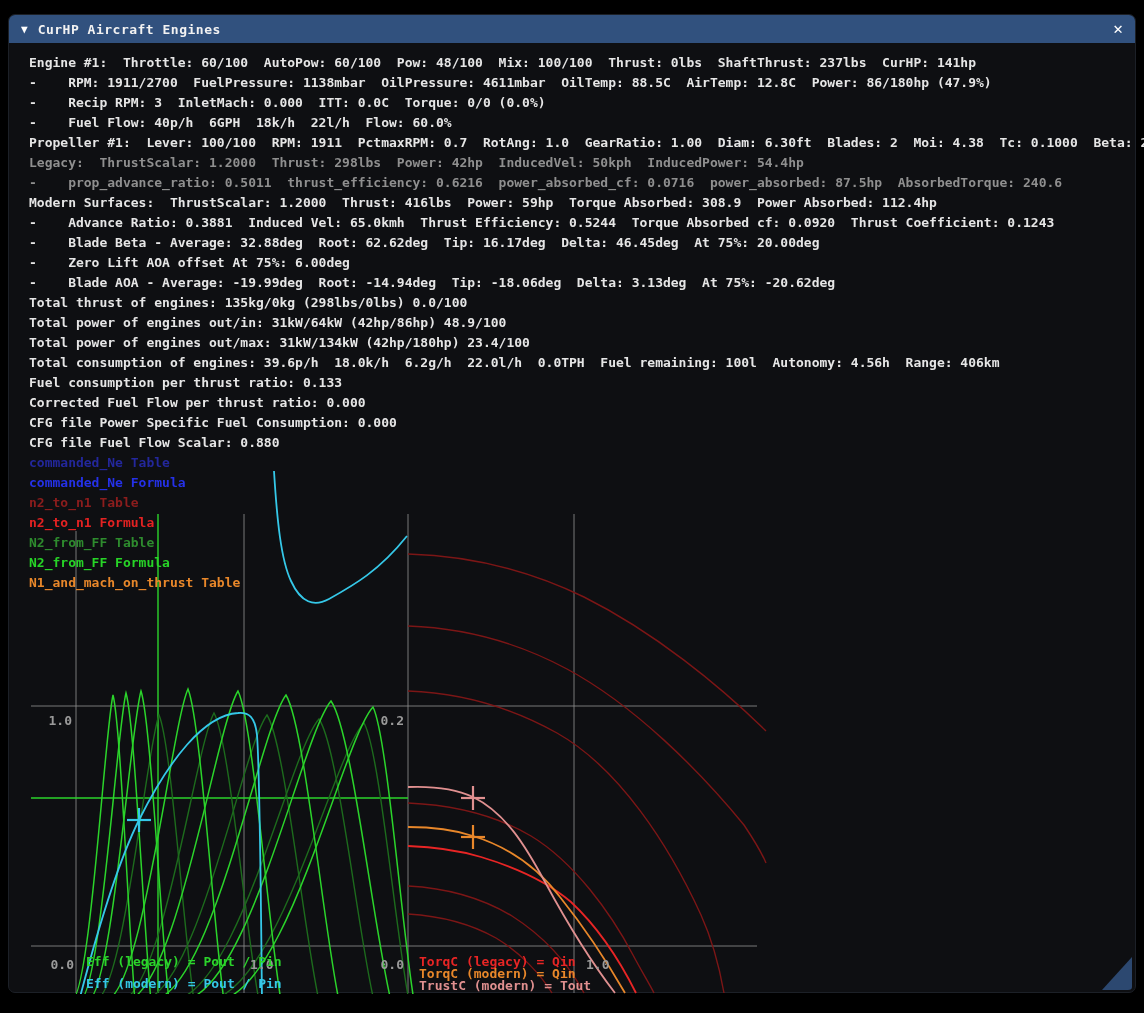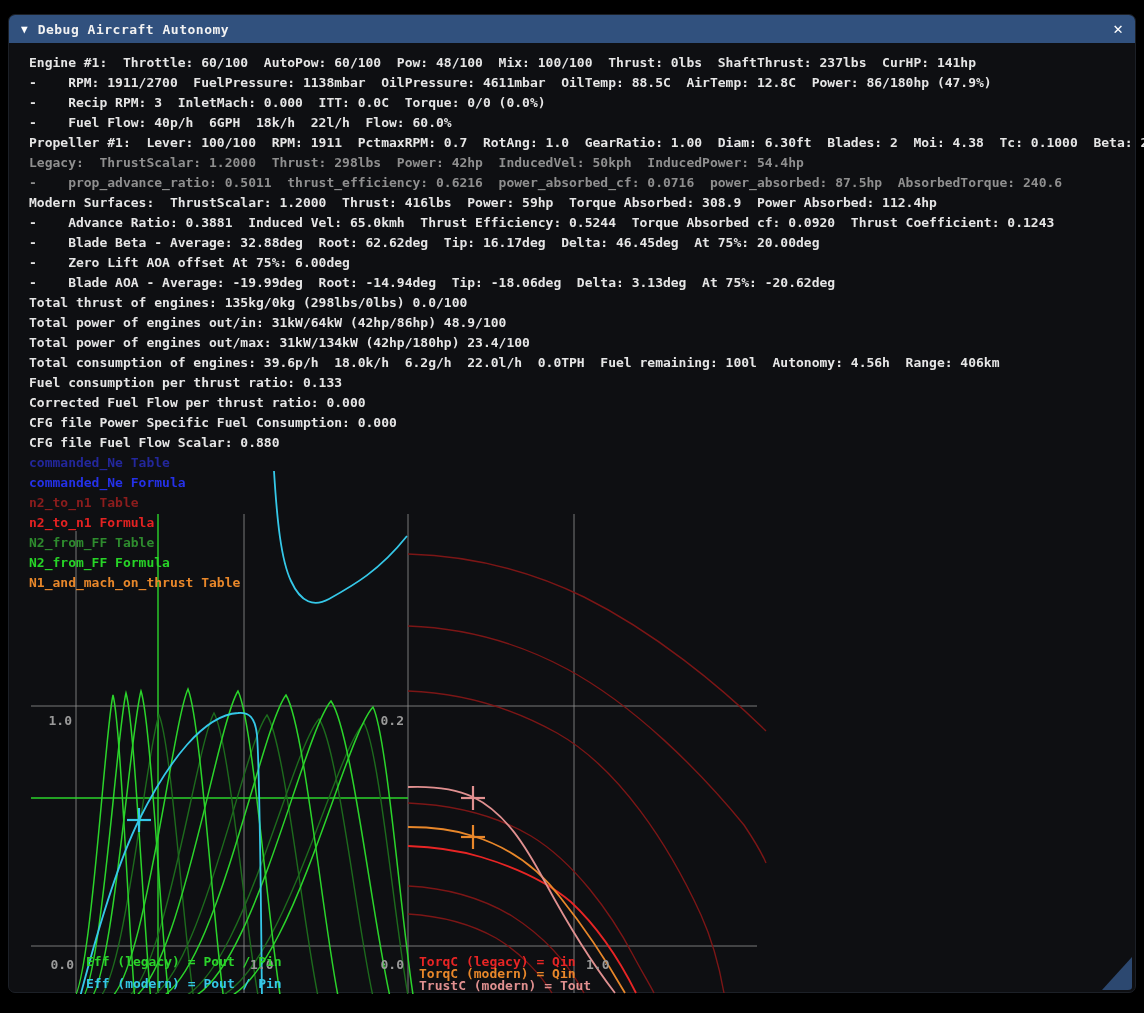--- a/index.html
+++ b/index.html
@@ -25,21 +25,21 @@
   .dbg-line{height:20px;}
   svg.chart{position:absolute;left:0;top:0;z-index:2;pointer-events:none;}
   .resize{position:absolute;right:2px;bottom:1px;z-index:4;}
 </style>
 </head>
 <body>
 
 <div class="window">
   <div class="titlebar" style="background: rgb(49, 81, 126);">
     <span class="collapse">▼</span>
-    <span class="title">Debug Aircraft Autonomy</span>
+    <span class="title">CurHP Aircraft Engines</span>
     <span class="close">✕</span>
   </div>
 
   <svg class="chart" width="1128" height="979" viewBox="0 0 1128 979">
       <line x1="67" y1="516" x2="67" y2="978" stroke="#8b8b8b" stroke-width="1" opacity="0.85"></line>
       <line x1="235" y1="499" x2="235" y2="978" stroke="#8b8b8b" stroke-width="1" opacity="0.85"></line>
       <line x1="399" y1="499" x2="399" y2="978" stroke="#8b8b8b" stroke-width="1" opacity="0.85"></line>
       <line x1="565" y1="499" x2="565" y2="978" stroke="#8b8b8b" stroke-width="1" opacity="0.85"></line>
       <line x1="22" y1="691" x2="748" y2="691" stroke="#8b8b8b" stroke-width="1" opacity="0.85"></line>
       <line x1="22" y1="931" x2="748" y2="931" stroke="#8b8b8b" stroke-width="1" opacity="0.85"></line>

